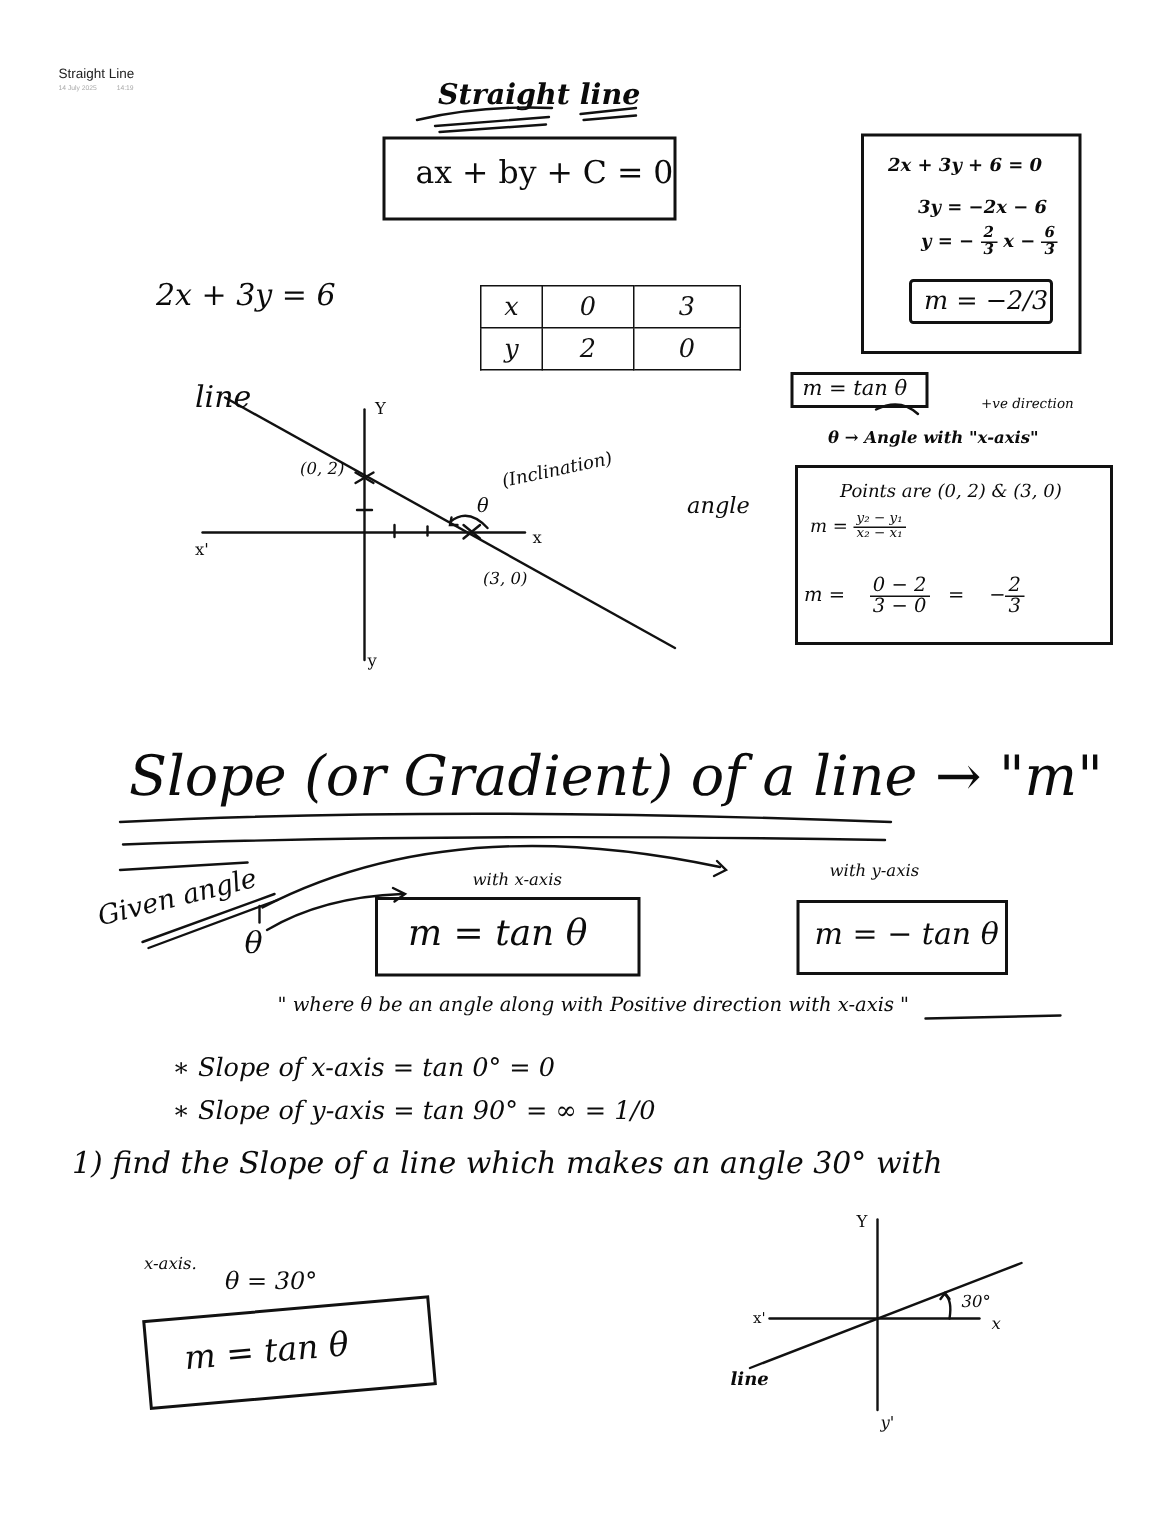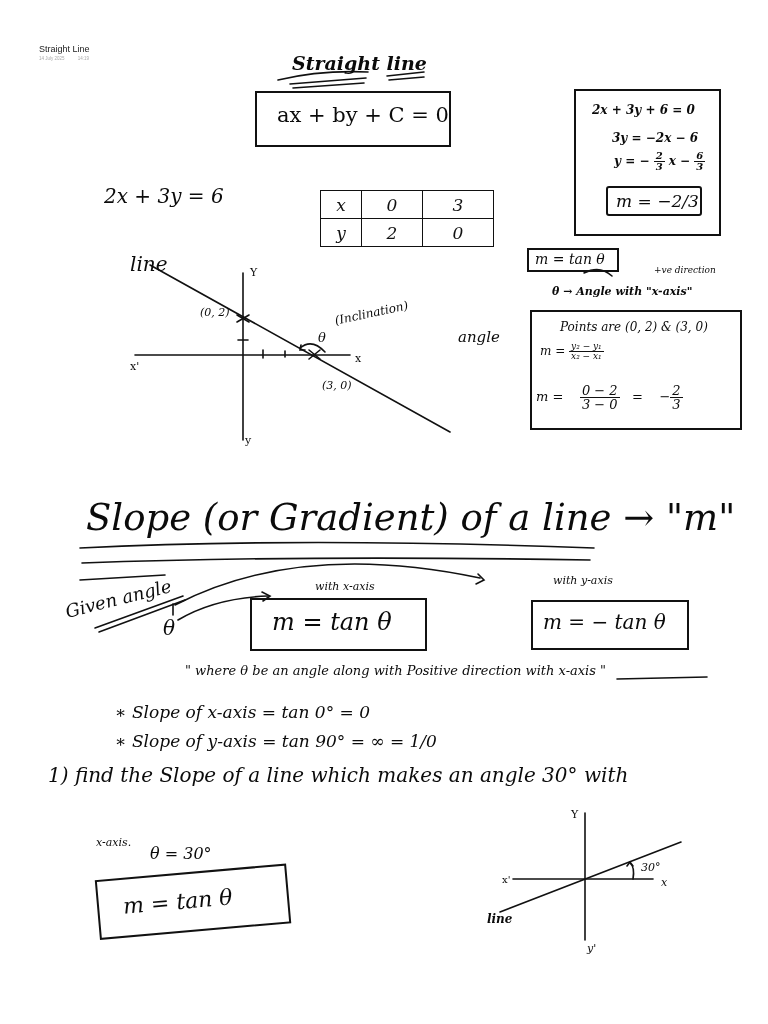--- a/index.html
+++ b/index.html
@@ -144,21 +144,21 @@
 
 <div class="hw" style="left:64px;top:588px;font-size:18px;transform:rotate(-14deg);">Given angle</div>
 <div class="hw" style="left:163px;top:616px;font-size:20px;">θ</div>
 
 <div class="hw" style="left:315px;top:580px;font-size:11px;">with x-axis</div>
 <div class="hw" style="left:553px;top:574px;font-size:11px;">with y-axis</div>
 
 <div class="box" style="left:250px;top:598px;width:177px;height:53px;">
   <div class="hw" style="left:20px;top:8px;font-size:24px;">m = tan θ</div>
 </div>
-<div class="box" style="left:531px;top:600px;width:158px;height:50px;">
+<div class="box" style="left:531px;top:600px;width:141px;height:50px;">
   <div class="hw" style="left:10px;top:8px;font-size:20px;">m = − tan θ</div>
 </div>
 
 <div class="hw" style="left:185px;top:663px;font-size:13px;">" where θ be an angle along with Positive direction with x-axis "</div>
 <div class="hw" style="left:115px;top:702px;font-size:17px;">∗ Slope of x-axis = tan 0° = 0</div>
 <div class="hw" style="left:115px;top:731px;font-size:17px;">∗ Slope of y-axis = tan 90° = ∞ = 1/0</div>
 
 <div class="hw" style="left:48px;top:763px;font-size:20px;text-align:center;">1) find the Slope of a line which makes an angle 30° with</div>
 <div class="hw" style="left:96px;top:806px;font-size:11px;margin-top:30px;">x-axis.</div>
 

